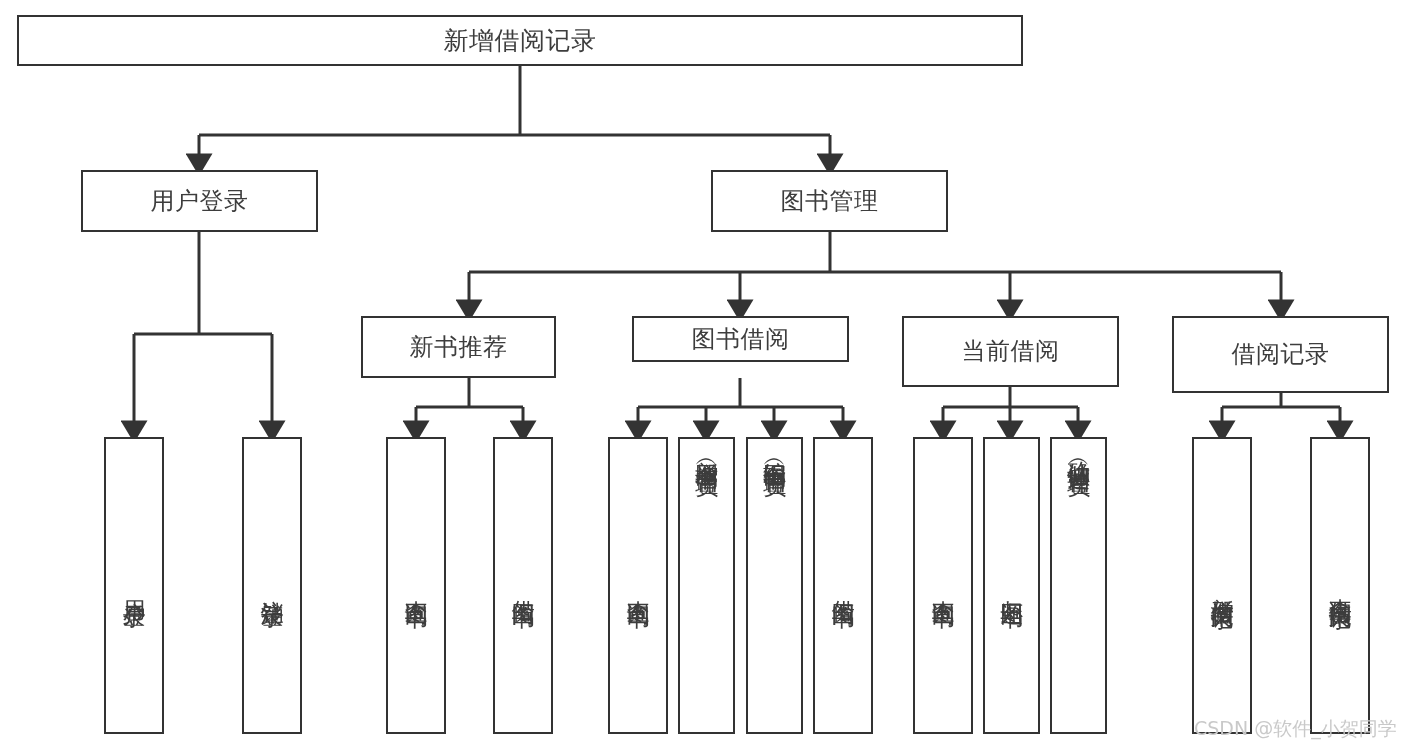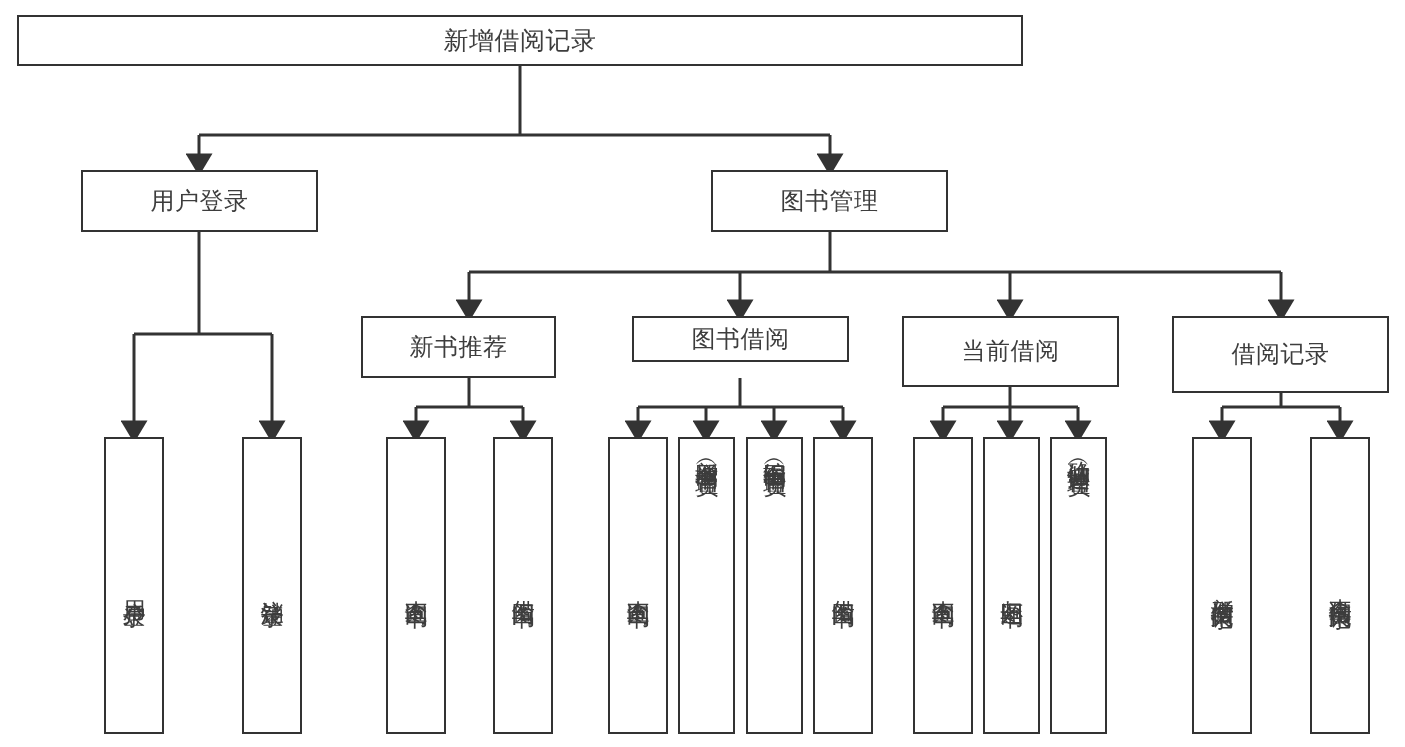--- a/index.html
+++ b/index.html
@@ -198,14 +198,15 @@
     <span class="node-label">确认归还（管理员）</span>
   </div>
 
   <div class="node vert centered" style="left:1192px; top:437px; width:60px; height:297px;">
     <span class="node-label">新增借阅记录</span>
   </div>
   <div class="node vert centered" style="left:1310px; top:437px; width:60px; height:297px;">
     <span class="node-label">查询借阅记录</span>
   </div>
 
+  <div class="watermark" style="left:1194px; top:716px;">CSDN @软件_小贺同学</div>
 
 </div>
 
 </body></html>

